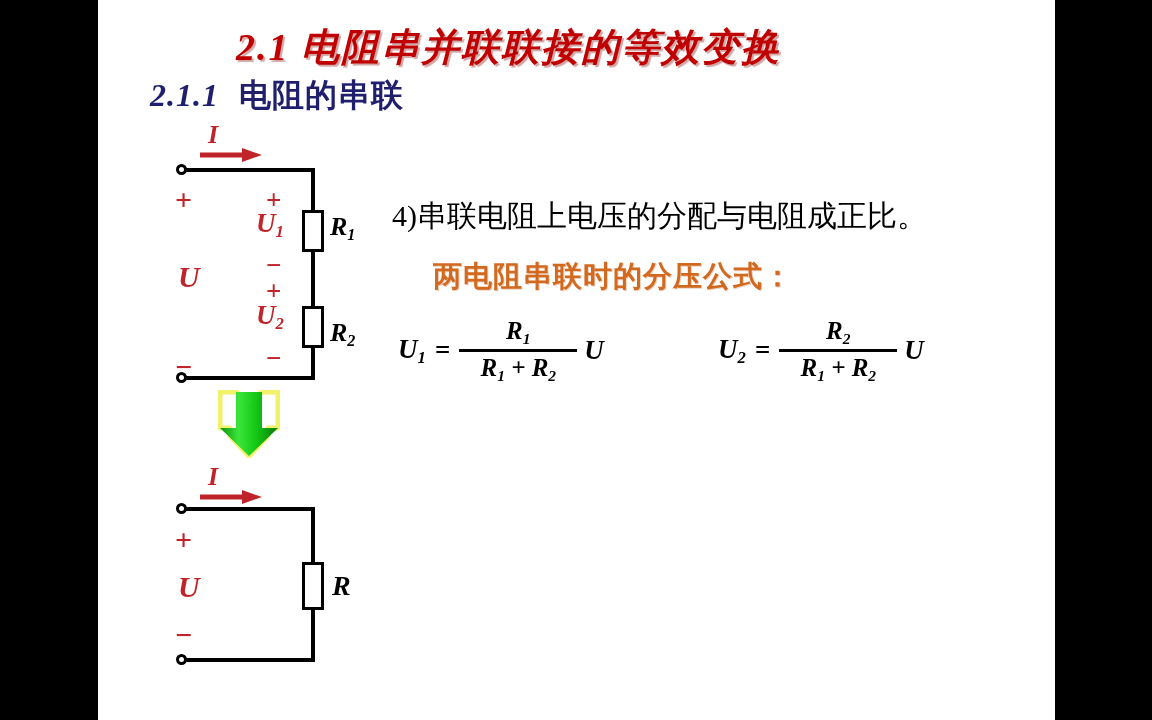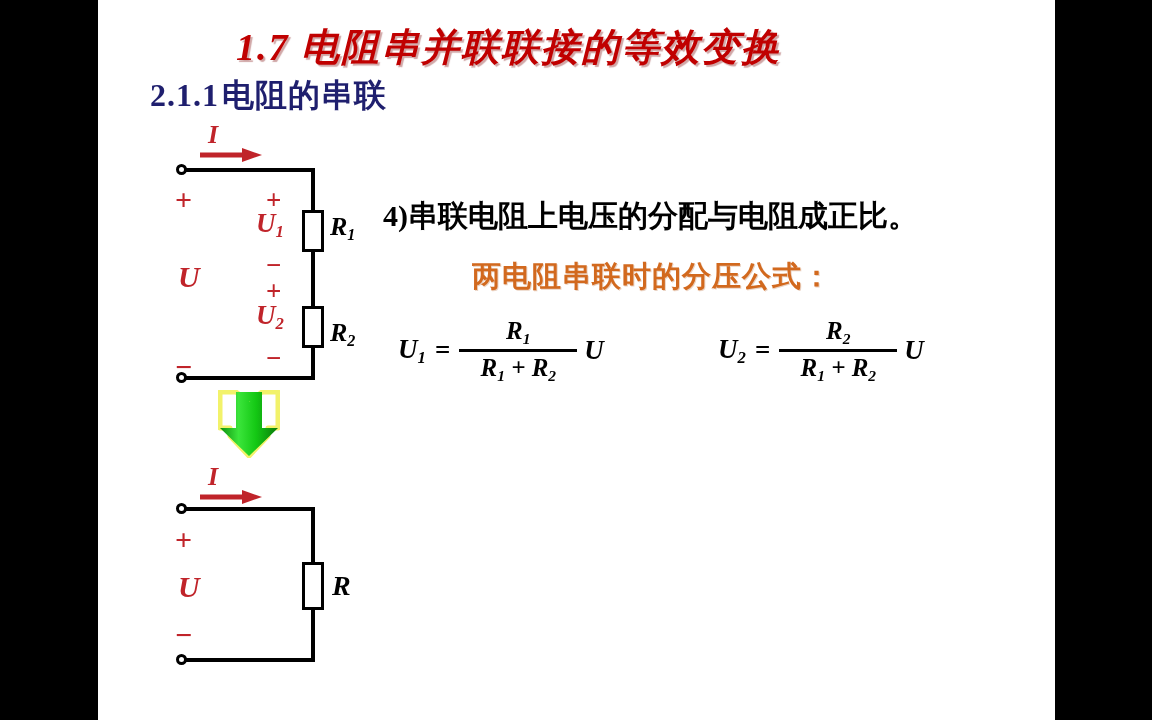--- a/index.html
+++ b/index.html
@@ -16,41 +16,40 @@
     font-size:38px; font-weight:bold; font-style:italic;
     color:#C00000; letter-spacing:2px; white-space:nowrap;
     text-shadow:2px 2px 1px rgba(120,0,0,.35);
   }
   #subtitle{
     left:52px; top:74px;
     font-family:"Liberation Serif",serif;
     font-size:32px; font-weight:bold;
     color:#1F1F6E; white-space:nowrap; letter-spacing:1px;
   }
-  #subtitle .num{margin-right:3px;}
+  #subtitle .num{font-style:italic;margin-right:20px;}
 
   
   #eqR{
     left:478px; top:117px;
     font-size:30px; font-weight:bold; font-style:italic;
     color:#121272; white-space:nowrap;
   }
   #eqR sub{font-size:.62em;font-style:italic;vertical-align:-.28em;}
 
   #statement{
-    left:285px; top:196px;
-    font-size:30px; font-weight:bold;
+    left:294px; top:196px;
+    font-size:30px; font-weight:normal;
     color:#000; white-space:nowrap; letter-spacing:0px;text-align:center;
   }
   #orange{
     left:335px; top:257px;
     font-size:29px; font-weight:bold;
     color:#D2691E; white-space:nowrap; letter-spacing:1px;
     text-shadow:1px 1px 0 rgba(170,80,20,.25);
-    margin-left:39px;
   }
 
   
   .frac-eq{
     display:flex; align-items:center;
     font-size:27px; font-weight:bold; font-style:italic; color:#000;
     white-space:nowrap;
   }
   .frac-eq .lhs{margin-right:9px;}
   .frac-eq .eqs{margin-right:9px;font-style:normal;font-weight:bold;}
@@ -124,21 +123,21 @@
   #c2-minus{left:77px;top:620px;font-size:30px;}
   #c2-U{left:80px;top:570px;font-size:30px;}
   #c2-R{left:234px;top:570px;font-size:28px;}
 </style>
 </head>
 <body>
 
 <div id="slide">
   <div id="canvas">
 
-    <div class="abs" id="title">1.7  电阻串并联联接的等效变换</div>
+    <div class="abs" id="title">2.1  电阻串并联联接的等效变换</div>
 
     <div class="abs" id="subtitle">
       <span class="num">2.1.1</span><span>电阻的串联</span>
     </div>
 
 
     <div class="abs" id="statement">4)串联电阻上电压的分配与电阻成正比。</div>
 
     <div class="abs" id="orange">两电阻串联时的分压公式：</div>
 

